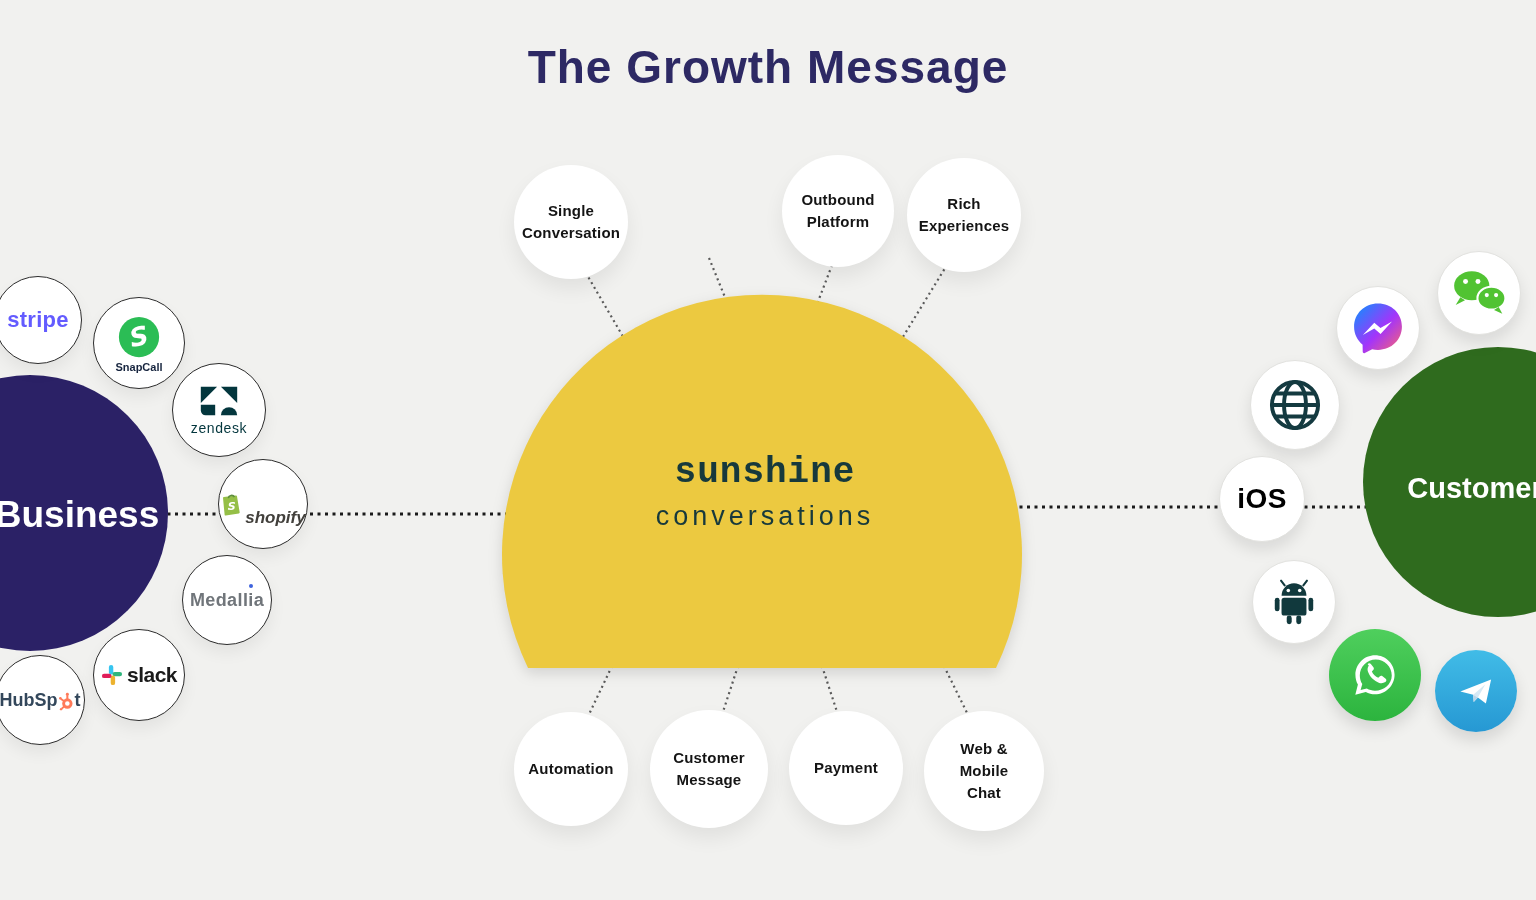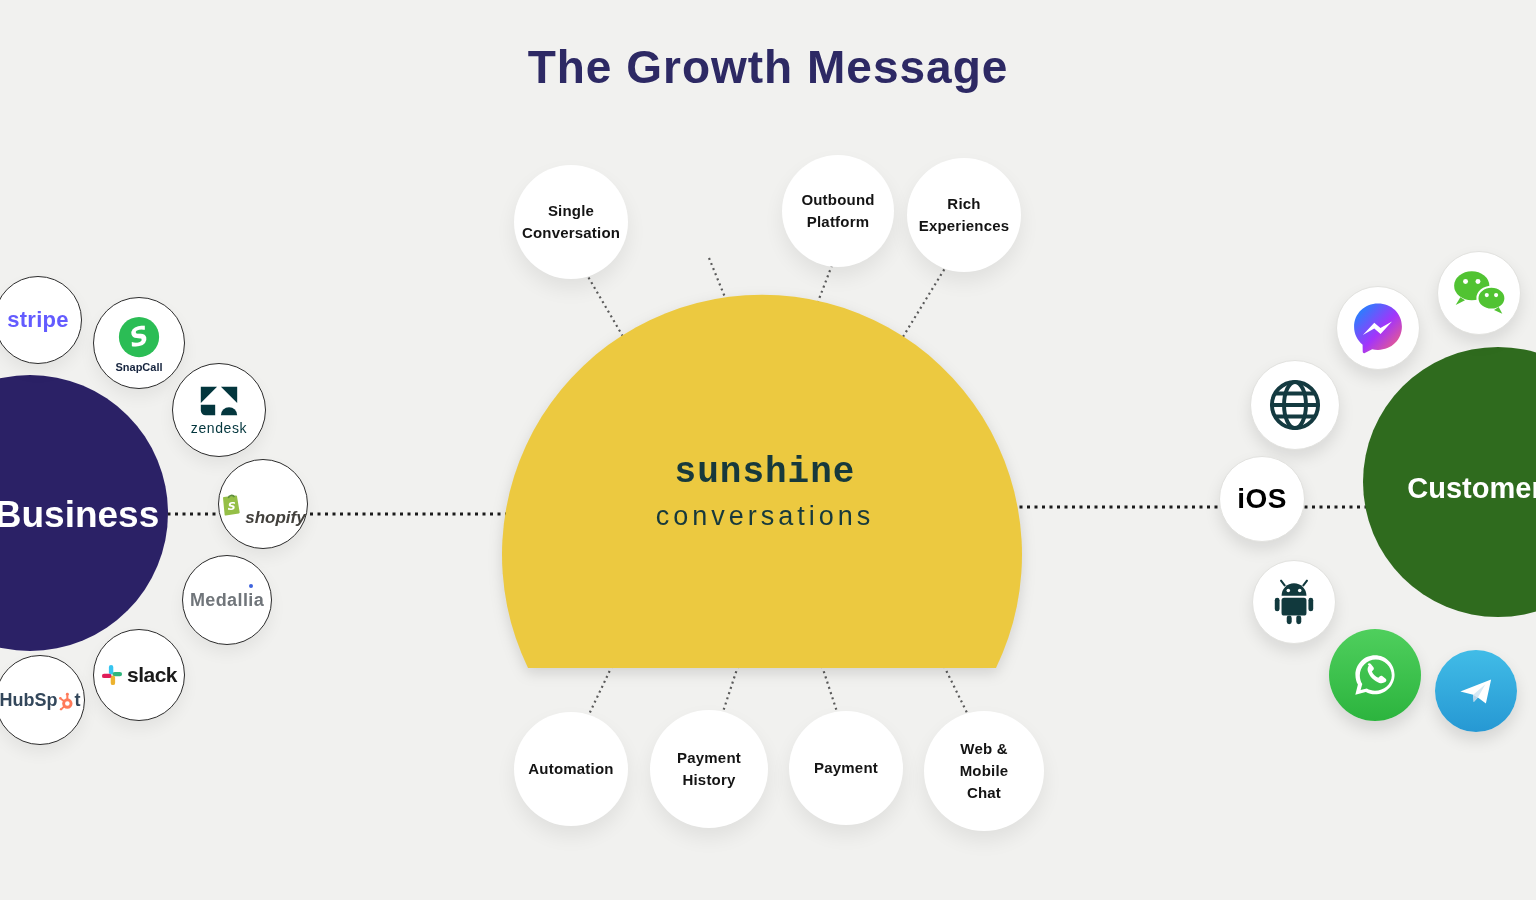--- a/index.html
+++ b/index.html
@@ -129,21 +129,21 @@
     <span class="flabel">Outbound Platform</span>
   </div>
   <div class="circle feature" id="b-rich">
     <span class="flabel">Rich Experiences</span>
   </div>
 
   <div class="circle feature" id="b-automation">
     <span class="flabel">Automation</span>
   </div>
   <div class="circle feature" id="b-history">
-    <span class="flabel">Payment History</span>
+    <span class="flabel">Customer Message</span>
   </div>
   <div class="circle feature" id="b-webchat">
     <span class="flabel">Web &amp; Mobile Chat</span>
   </div>
   <div class="circle feature" id="b-payment">
     <span class="flabel">Payment</span>
   </div>
 
   <div class="circle logo-circle" id="c-stripe">
     <span class="stripe-word">stripe</span>

